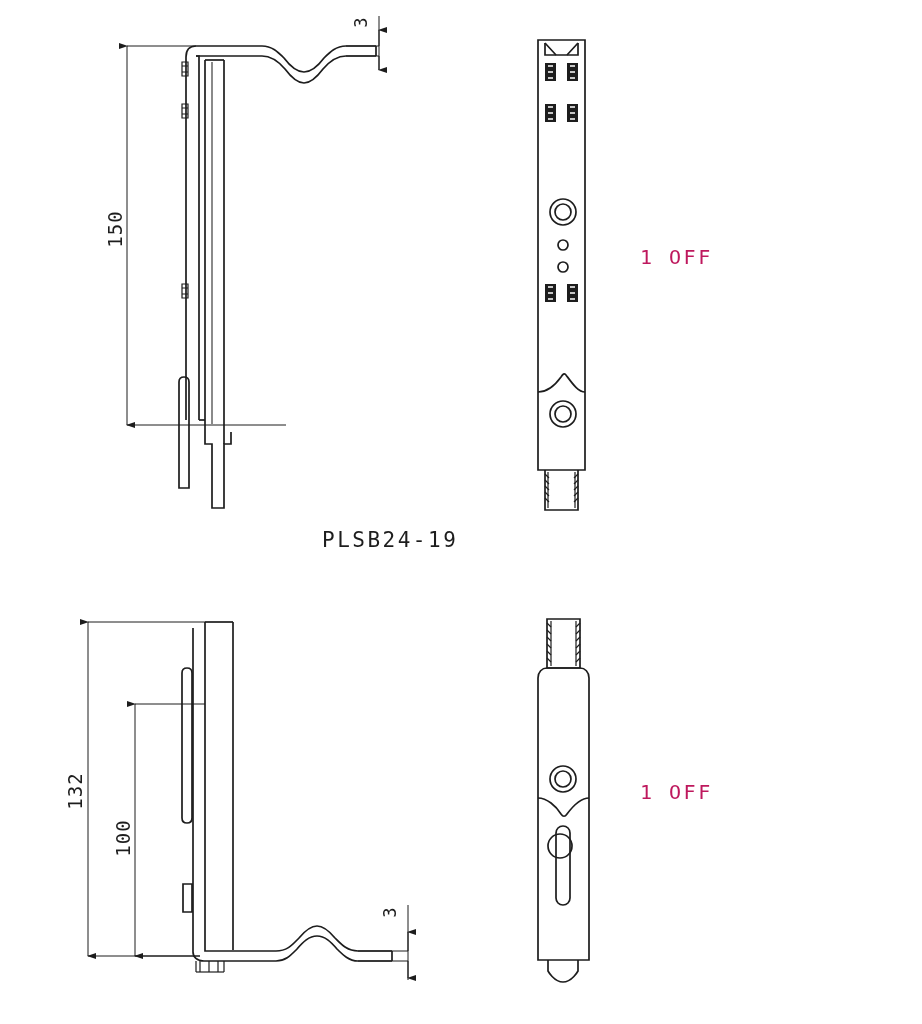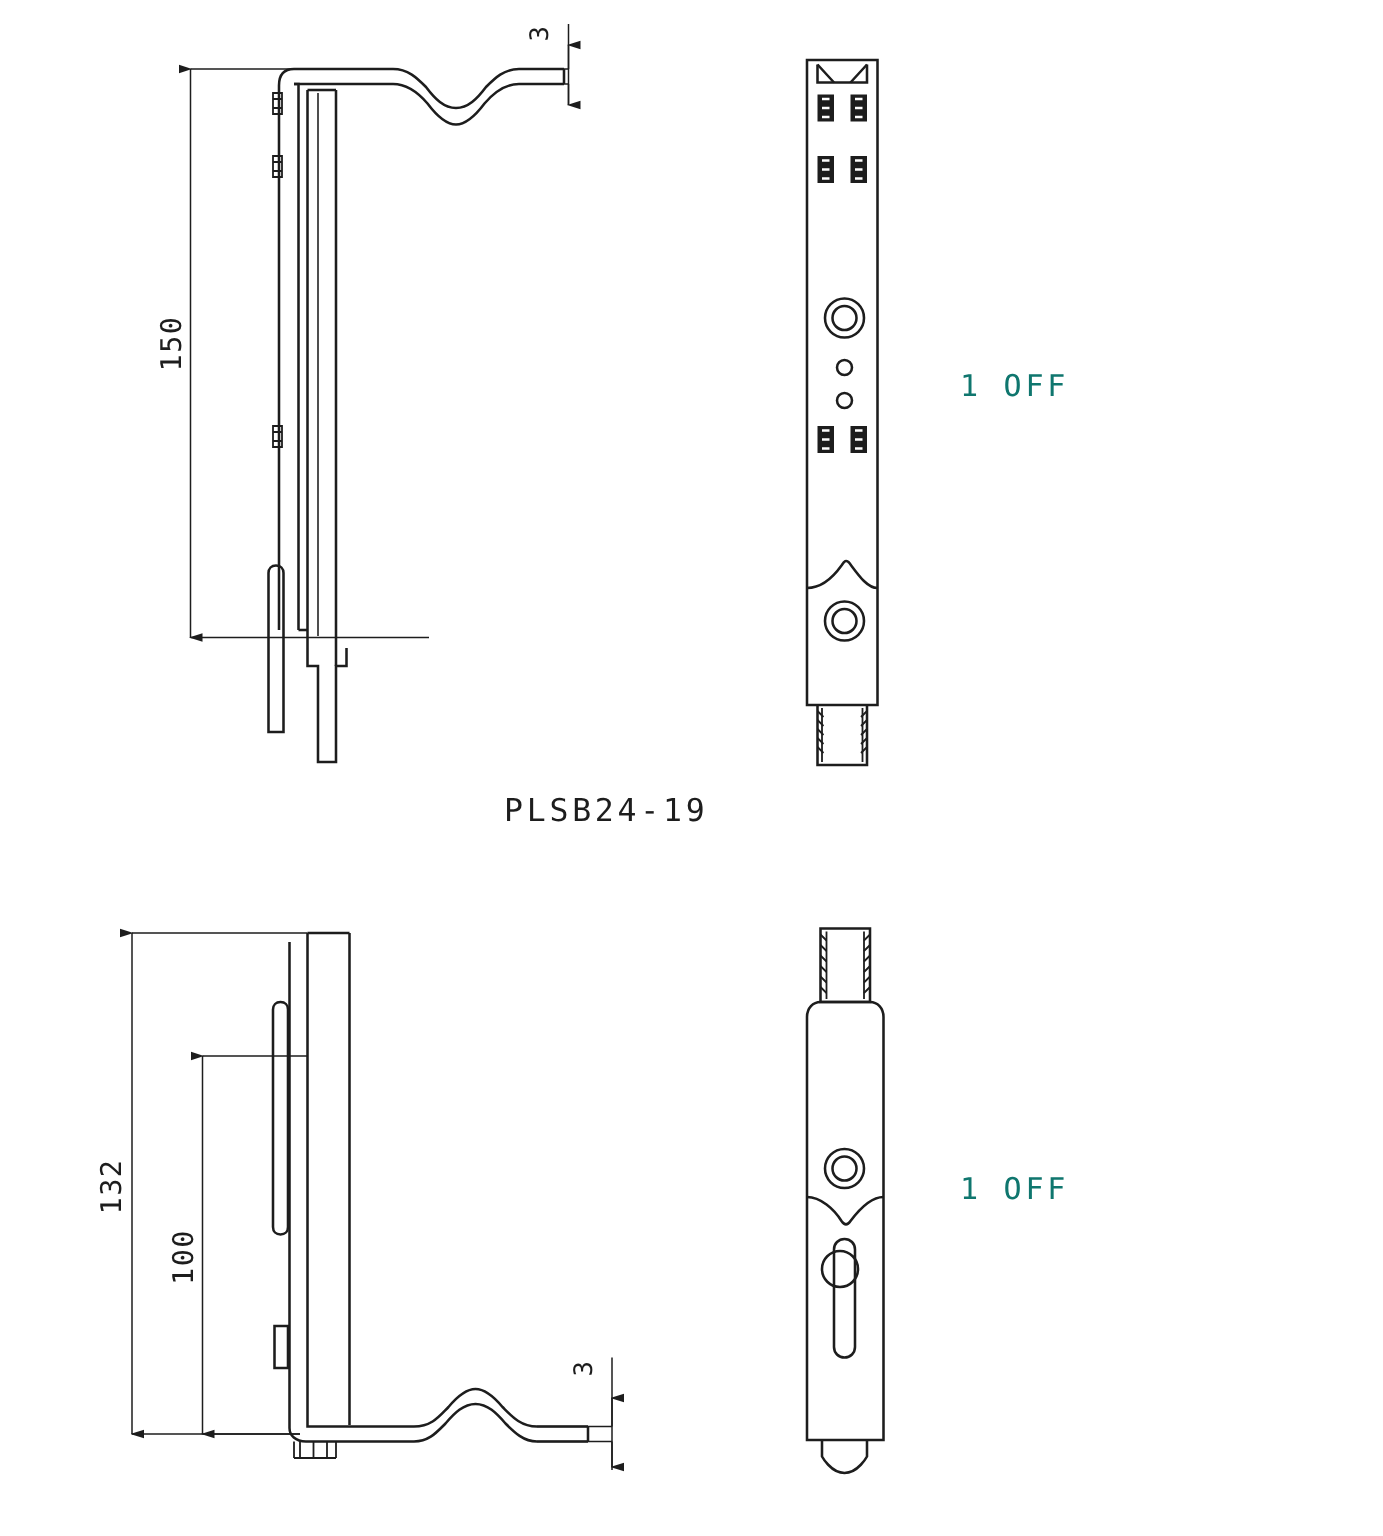--- a/index.html
+++ b/index.html
@@ -17,21 +17,21 @@
     font-size:21px;
     letter-spacing:2.5px;
     color:#1d1d1d;
     white-space:nowrap;
   }
   .qty-label{
     position:absolute;
     font-family:"DejaVu Sans Mono", monospace;
     font-size:20px;
     letter-spacing:2.5px;
-    color:#0f766e;
+    color:#be185d;
     white-space:nowrap;
   }
   .dim-text{
     position:absolute;
     font-family:"DejaVu Sans Mono", monospace;
     font-size:19px;
     letter-spacing:1px;
     color:#1d1d1d;
     white-space:nowrap;
     transform-origin:center center;
@@ -256,21 +256,21 @@
         <path class="ln" d="M548,960 L548,971 C548,971 554,982 563,982 C572,982 578,971 578,971 L578,960"></path>
       </g>
     </g>
 
   </svg>
 
   <div class="dim-text" style="left:96px;top:218px;">150</div>
 
   <div class="dim-text small" style="left:355px;top:12px;">3</div>
 
-  <div class="part-label" style="left:336px;top:528px;">PLSB24-19</div>
+  <div class="part-label" style="left:322px;top:528px;">PLSB24-19</div>
 
   <div class="qty-label" style="left:640px;top:245px;">1 OFF</div>
 
   <div class="dim-text" style="left:56px;top:780px;">132</div>
 
   <div class="dim-text" style="left:104px;top:827px;">100</div>
 
   <div class="dim-text small" style="left:384px;top:902px;">3</div>
 
 

